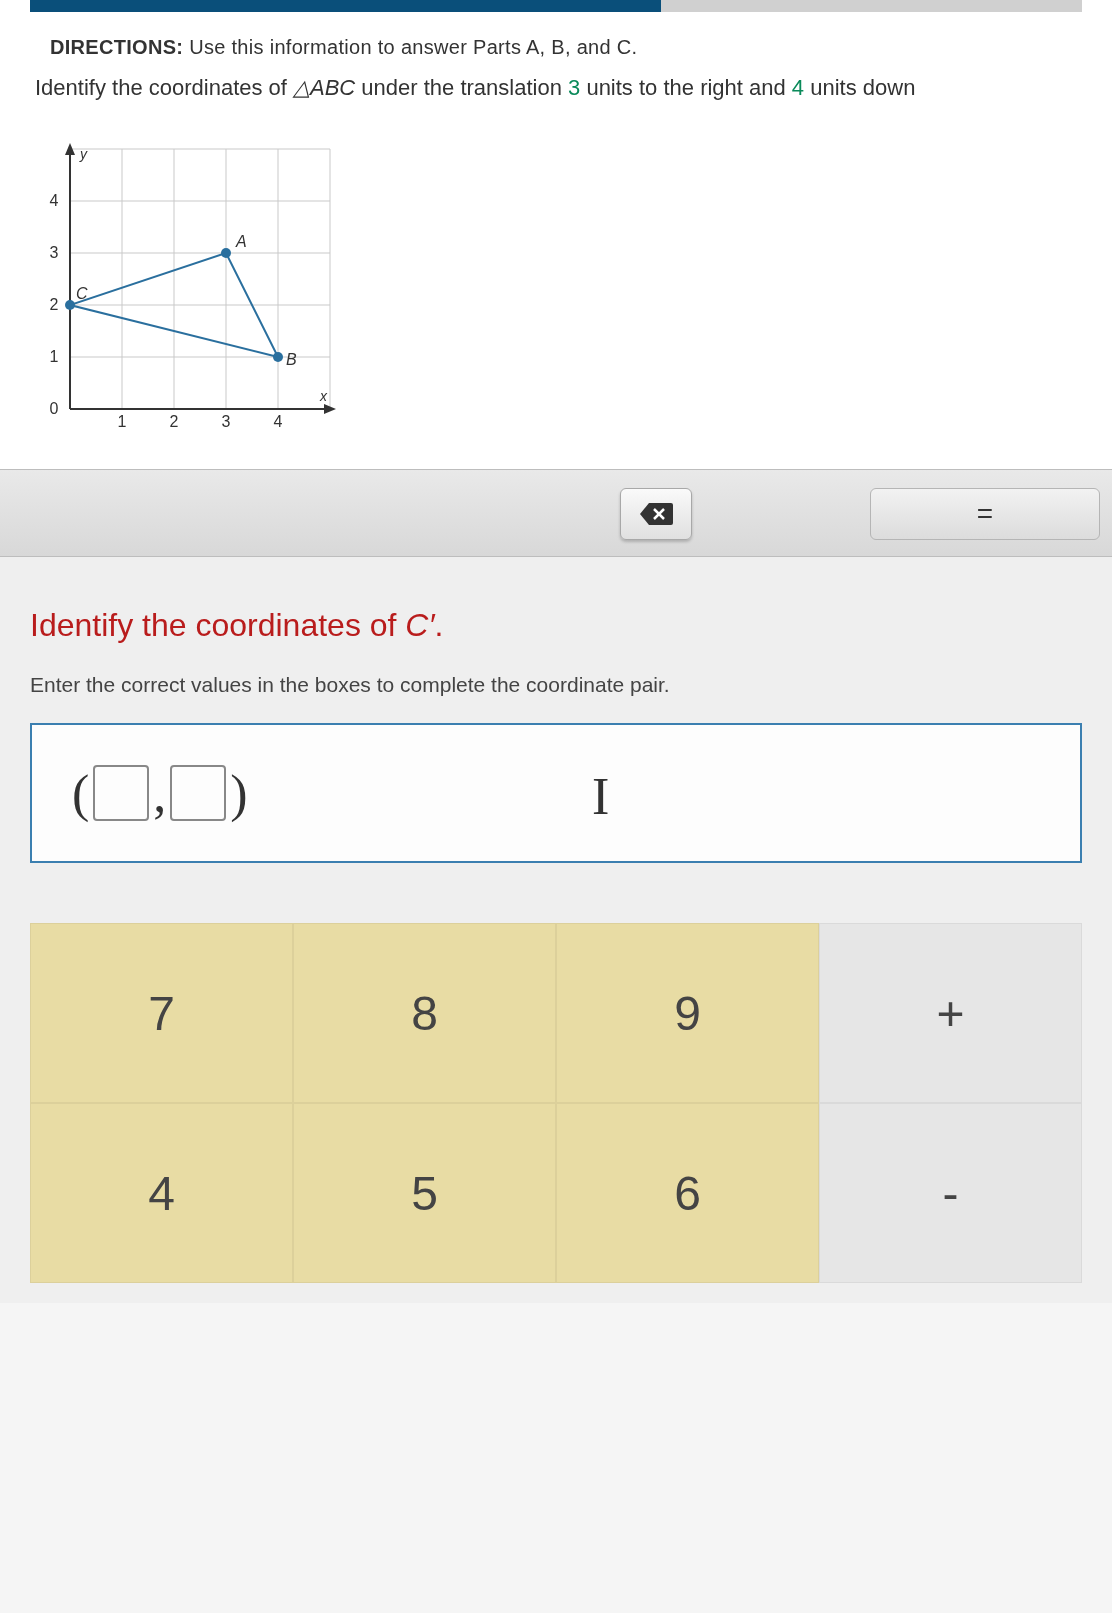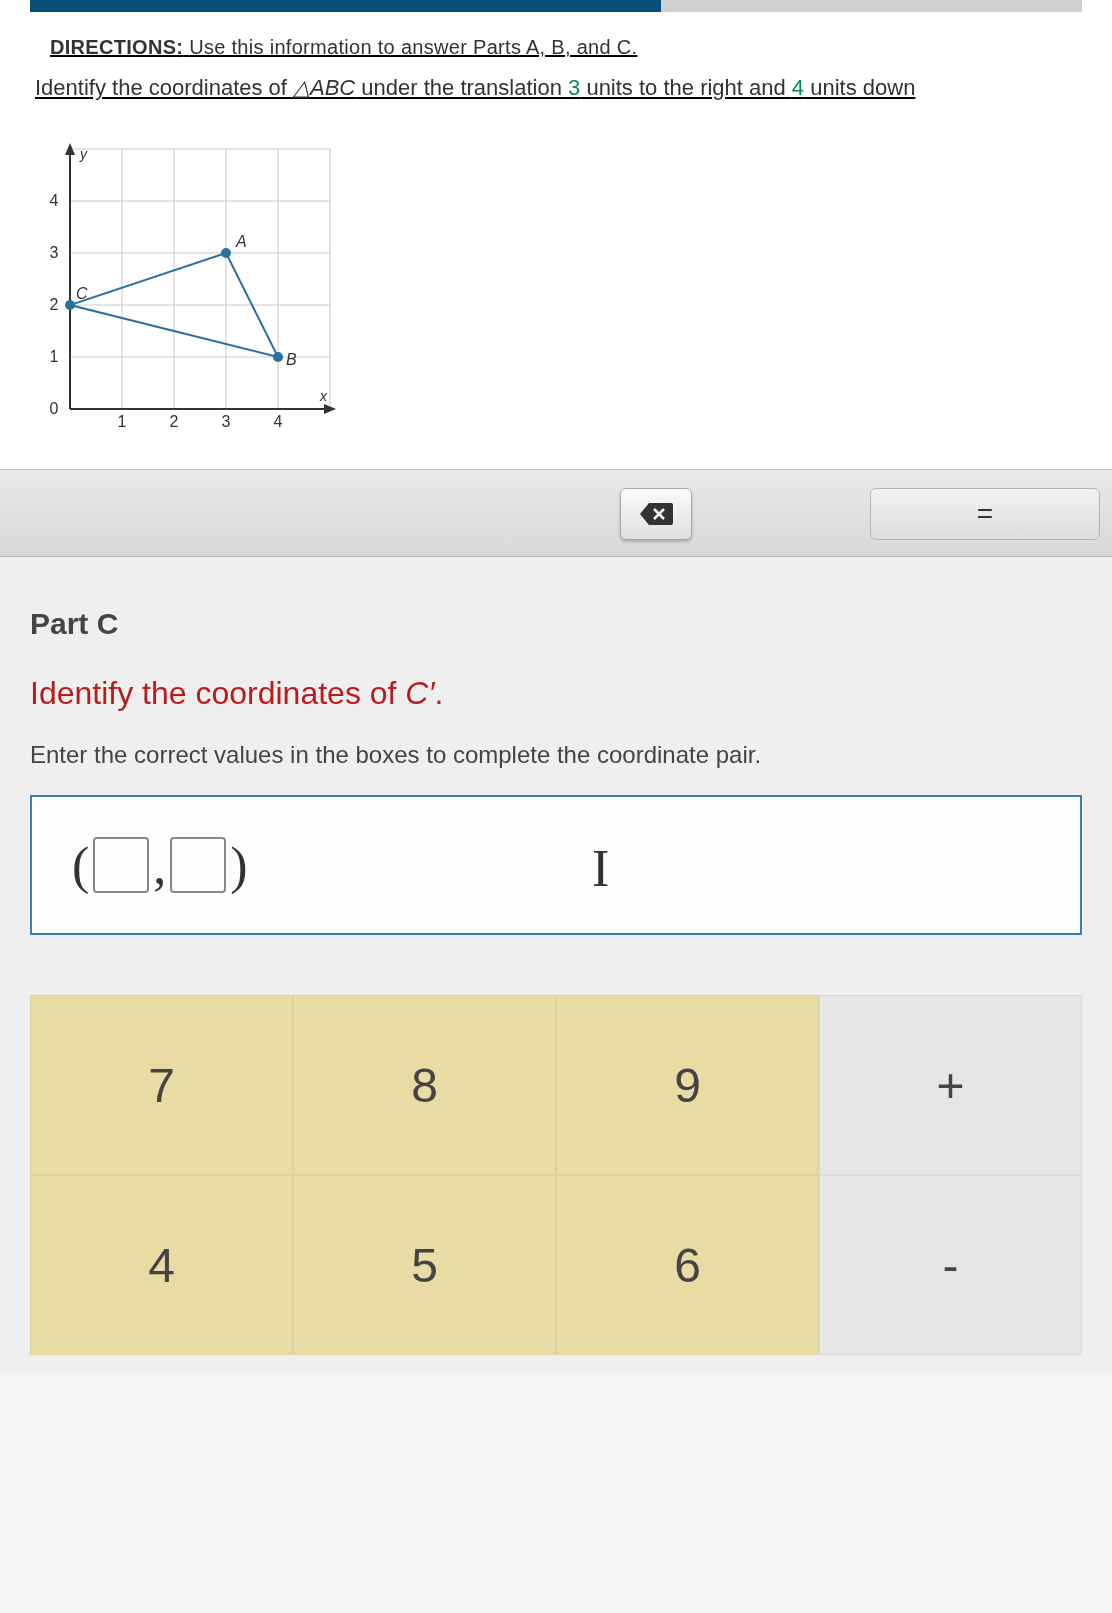--- a/index.html
+++ b/index.html
@@ -8,21 +8,20 @@
     background: #f5f5f5;
     width: 1112px;
     height: 1613px;
     overflow: hidden;
     position: relative;
   }
   .top-section {
     background: #ffffff;
     padding: 0 30px 40px 30px;
     position: relative;
-    text-decoration: underline;
   }
   .progress-bar {
     height: 12px;
     background: #d0d0d0;
     position: relative;
     margin-bottom: 18px;
   }
   .progress-fill {
     height: 100%;
     width: 60%;
@@ -98,21 +97,21 @@
     color: #444;
     margin-bottom: 34px;
   }
   .identify-line {
     font-size: 32px;
     color: #b91c1c;
     margin-bottom: 29px;
   }
   .c-prime { font-style: italic; }
   .enter-line {
-    font-size: 24px;
+    font-size: 21px;
     color: #444;
     margin-bottom: 26px;
   }
   .answer-box {
     border: 2px solid #3b7fb0;
     background: #fdfdfd;
     height: 140px;
     display: flex;
     align-items: center;
     padding-left: 40px;
@@ -237,21 +236,20 @@
       <line x1="15" y1="8" x2="25" y2="18" stroke="#fff" stroke-width="2.5"></line>
       <line x1="25" y1="8" x2="15" y2="18" stroke="#fff" stroke-width="2.5"></line>
     </svg>
   </div>
   <div class="tool-btn equals-btn">
     <span>=</span>
   </div>
 </div>
 
 <div class="part-section">
-  <p class="part-label">Part C</p>
 
   <p class="identify-line">
     <span>Identify the coordinates of </span><span class="c-prime">C′</span><span>.</span>
   </p>
 
   <p class="enter-line">Enter the correct values in the boxes to complete the coordinate pair.</p>
 
   <div class="answer-box">
     <div class="coord-template">
       <span>(</span>

